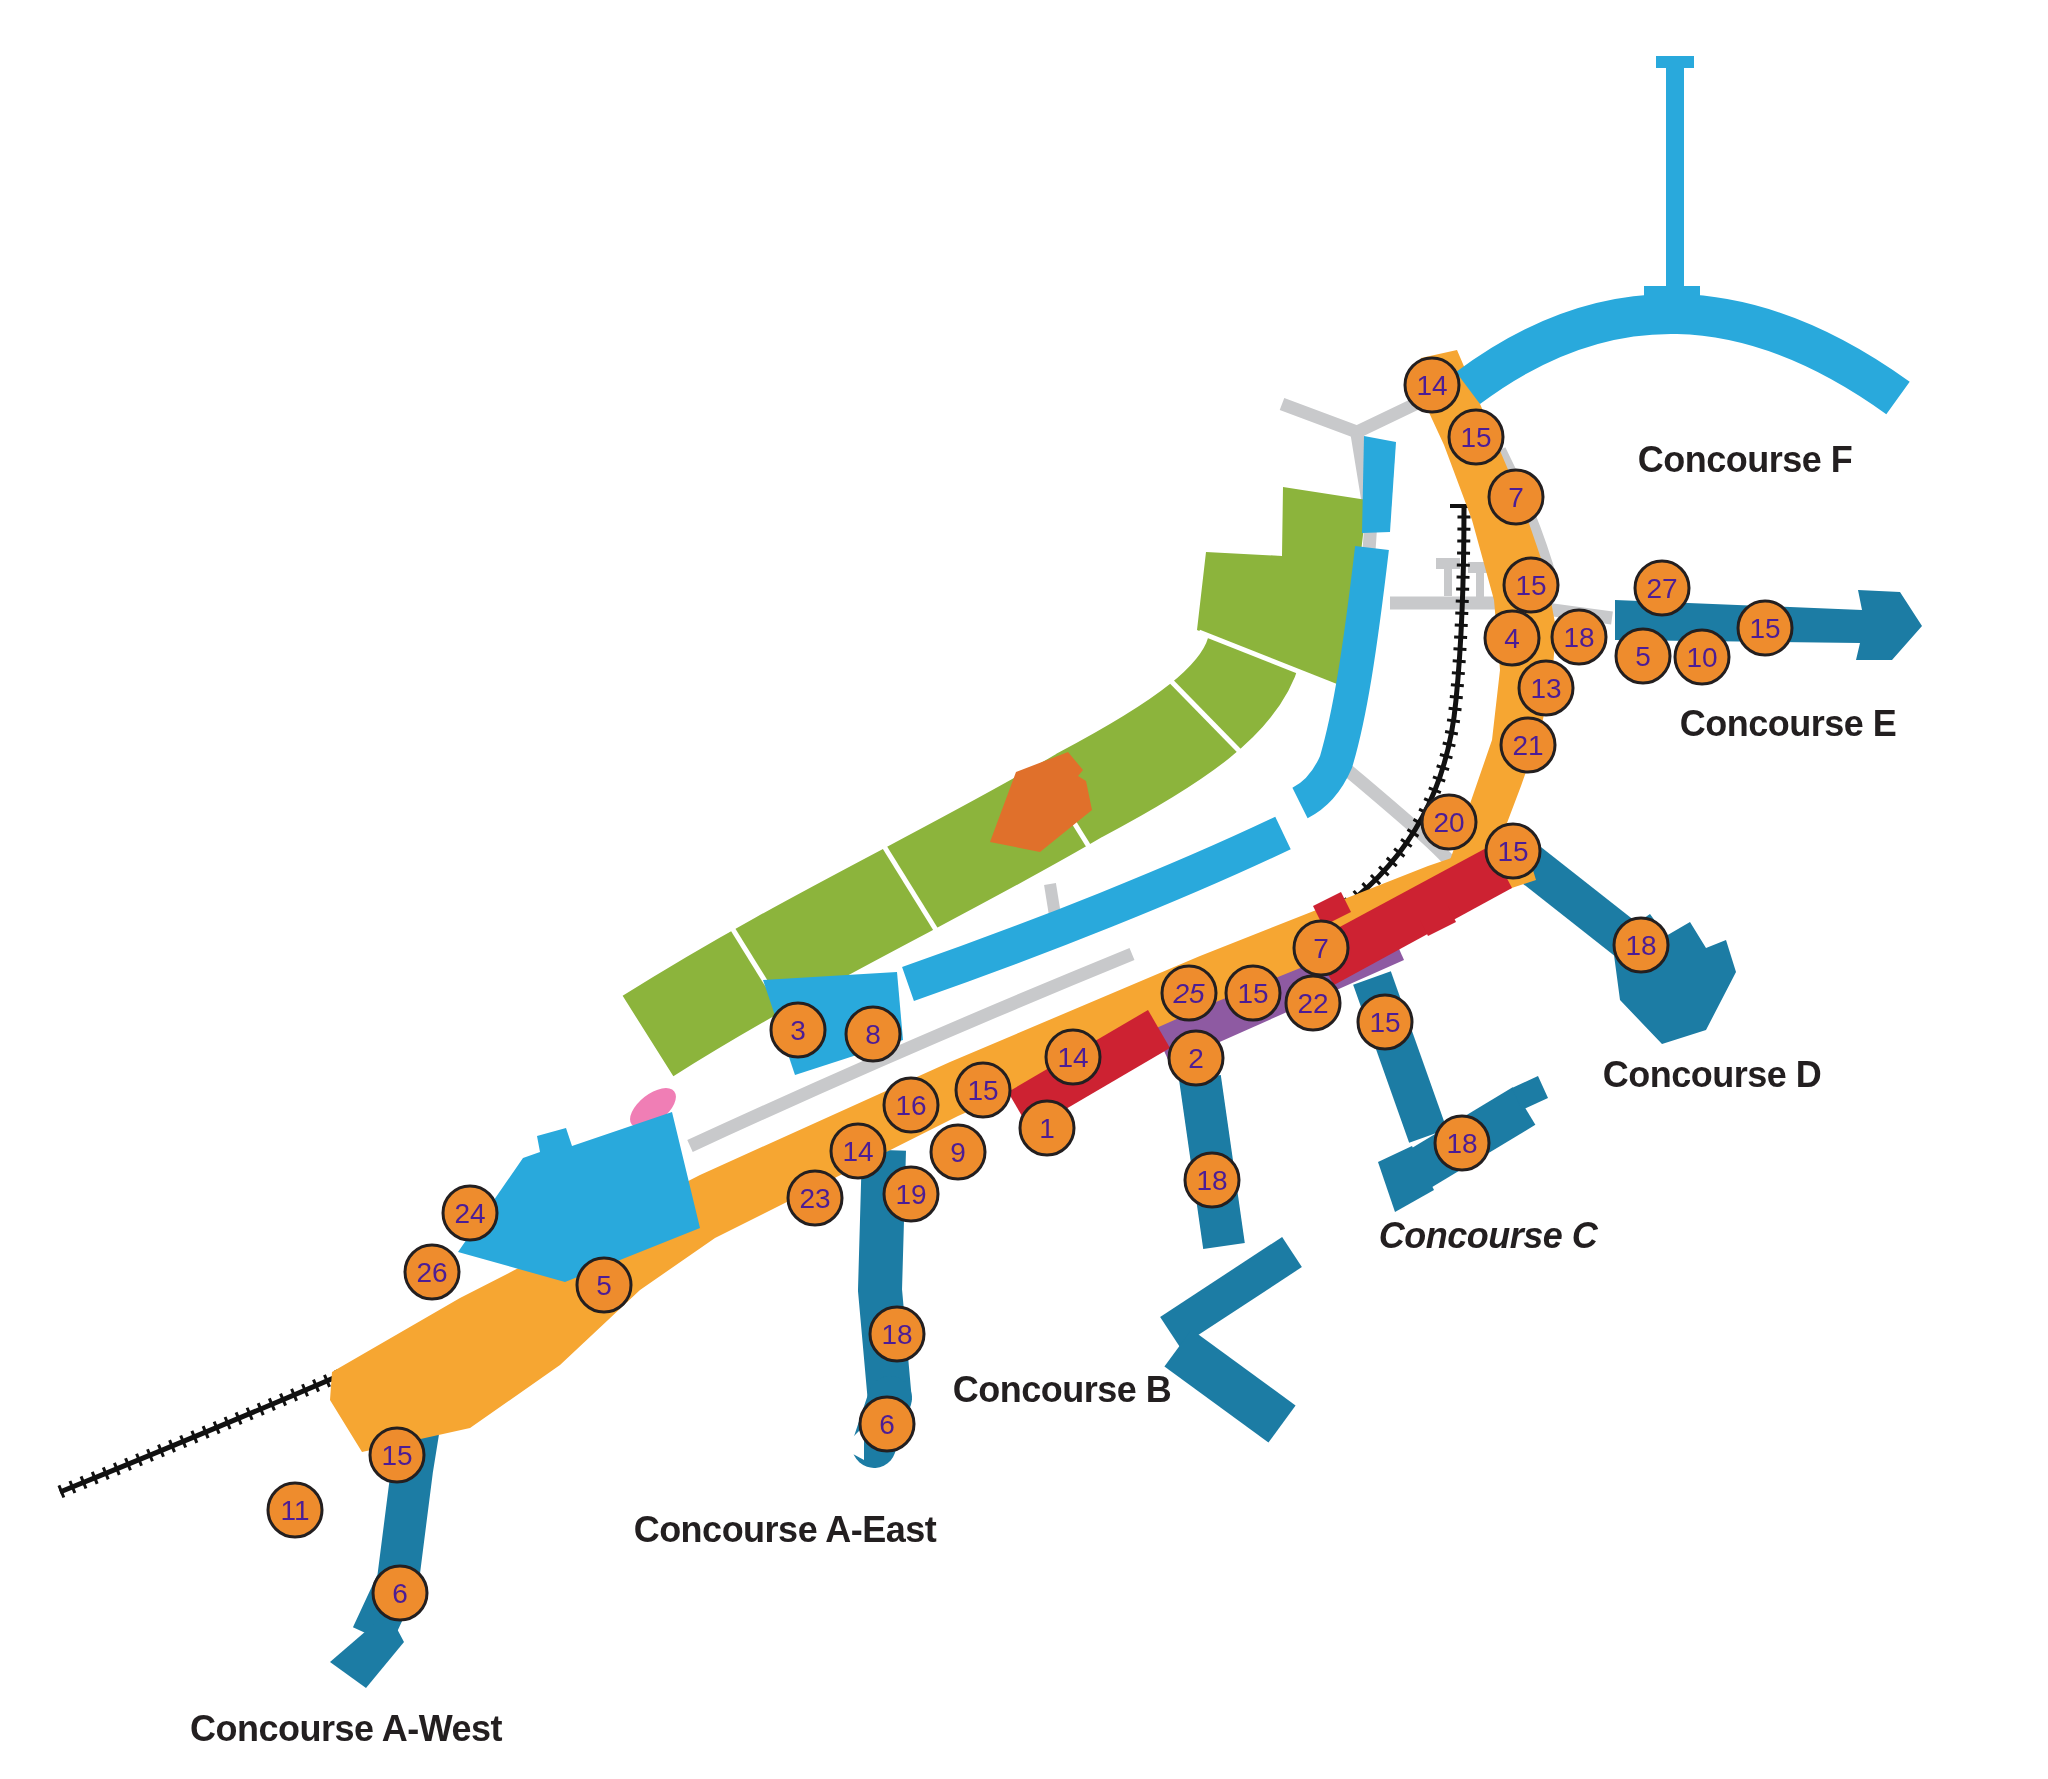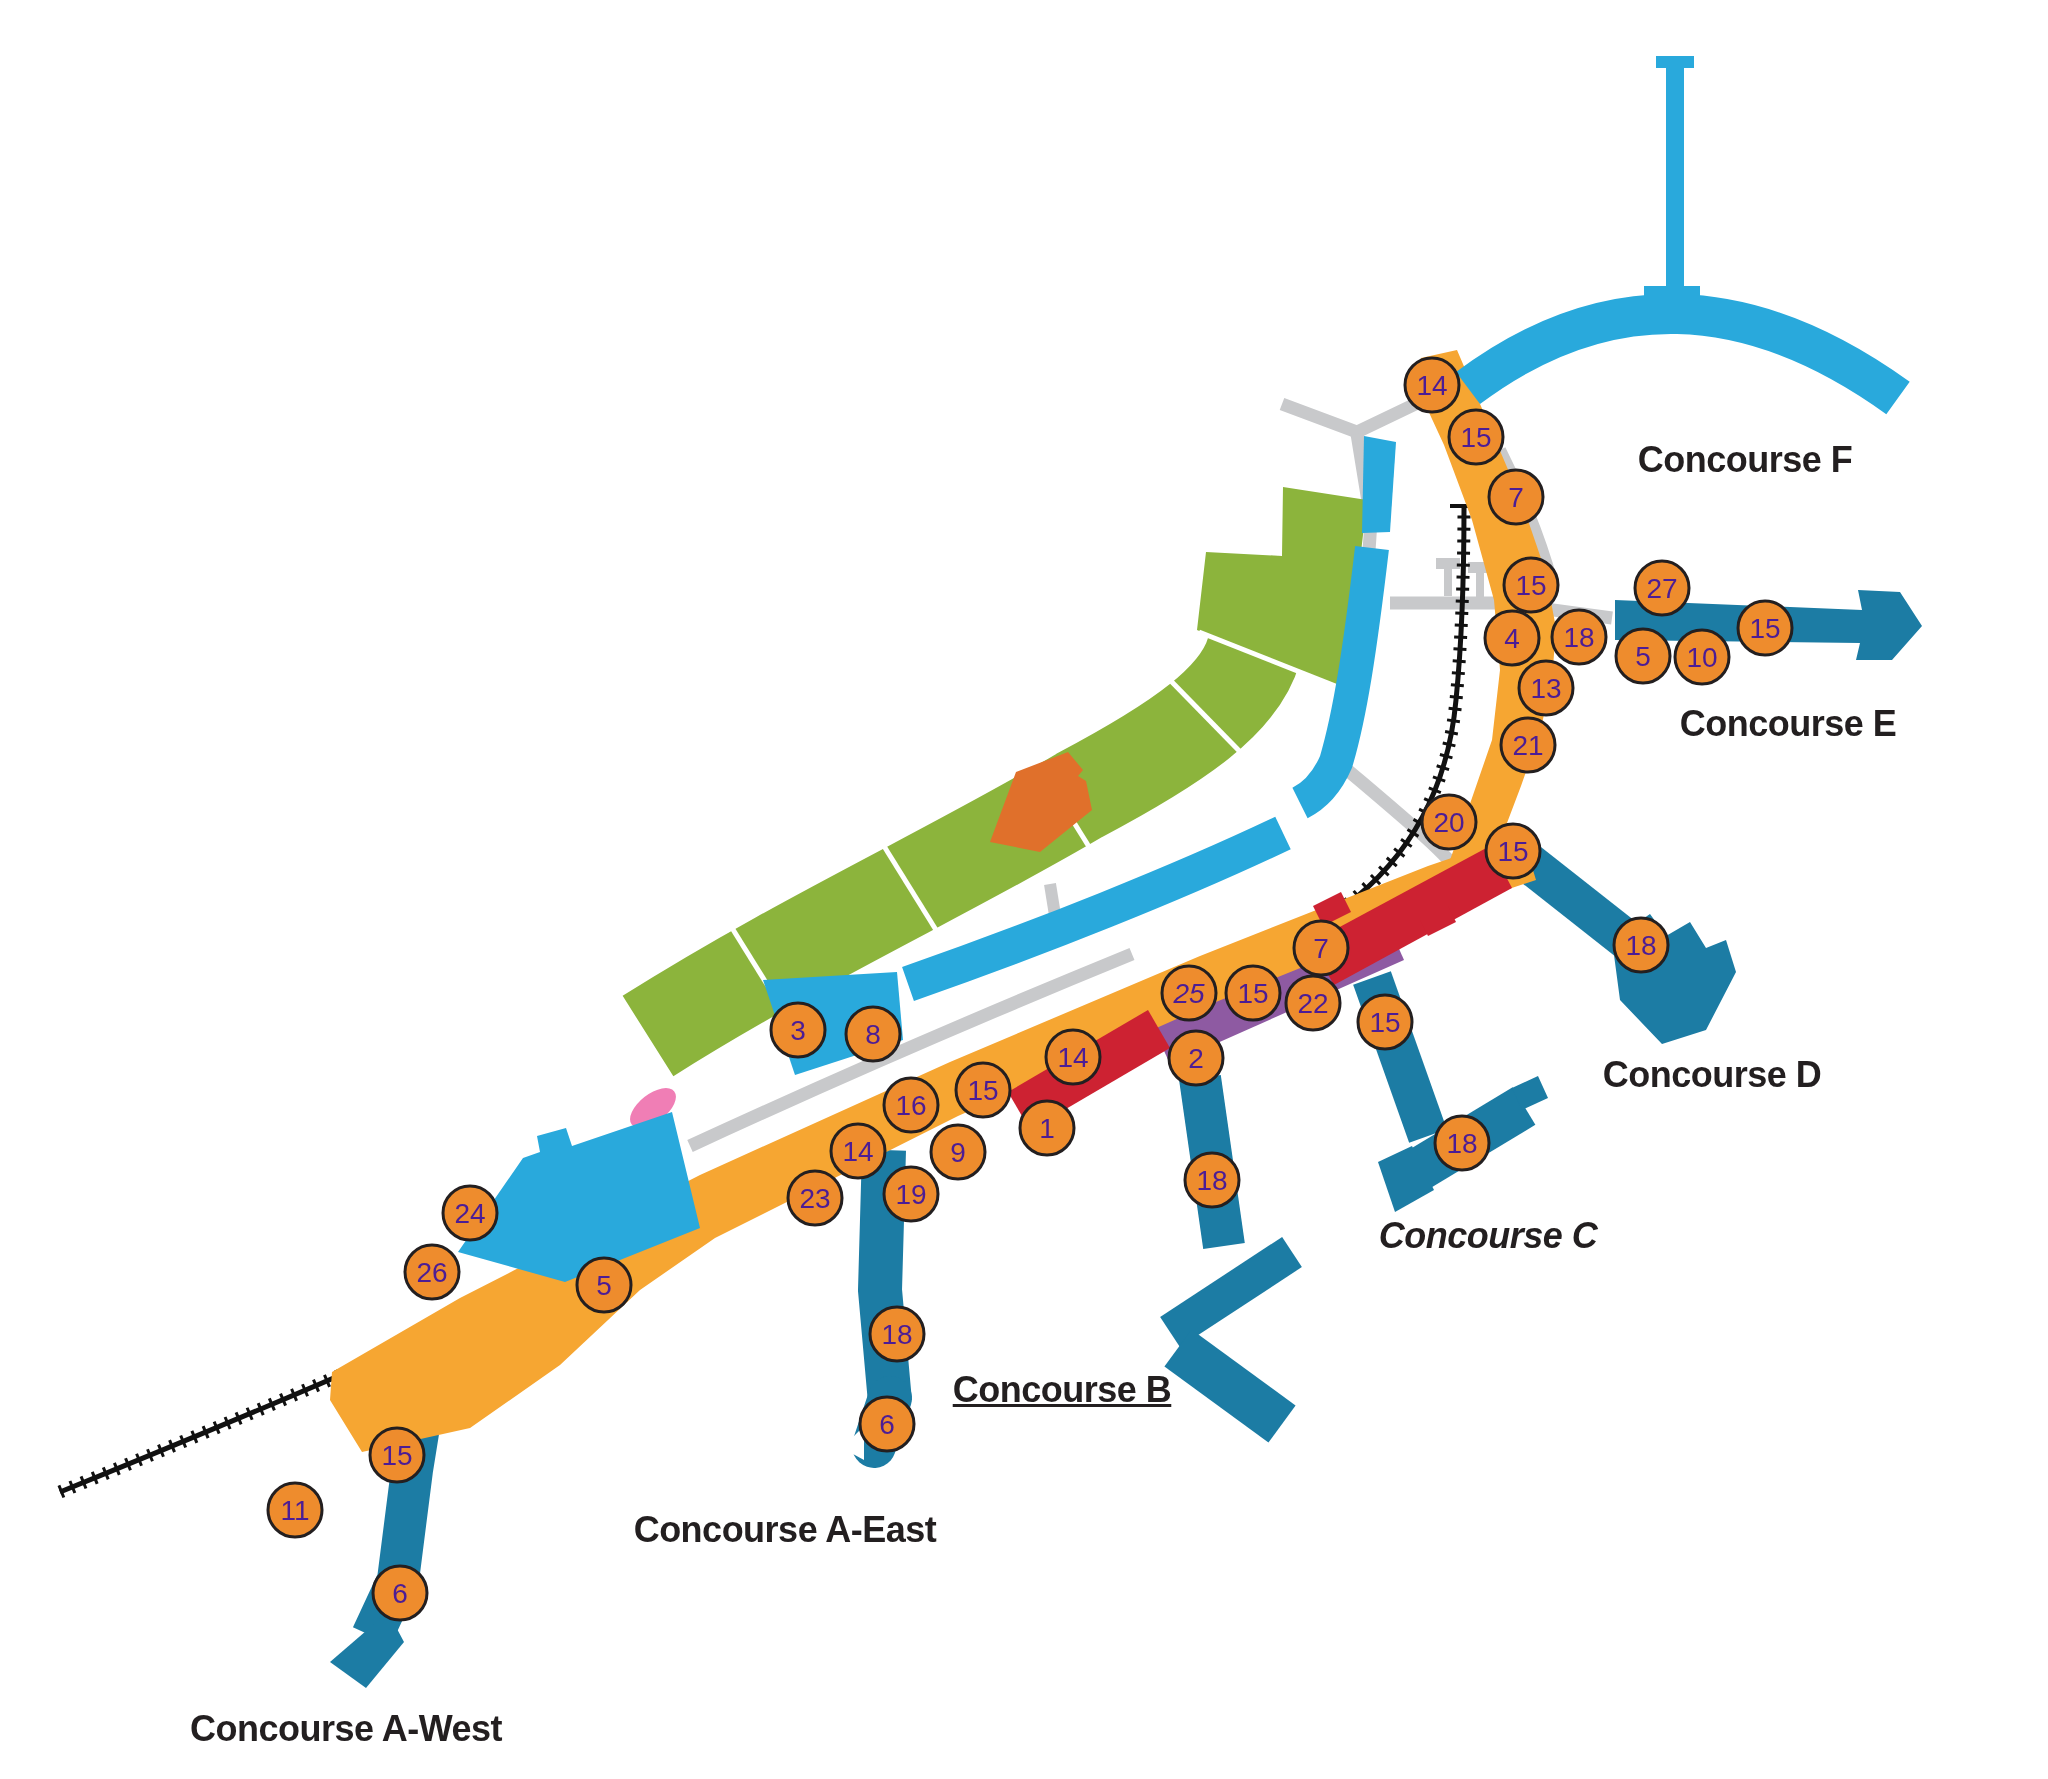--- a/index.html
+++ b/index.html
@@ -183,17 +183,17 @@
       <div class="poi" style="left: 397px; top: 1455px;">15</div>
       <div class="poi" style="left: 295px; top: 1510px;">11</div>
       <div class="poi" style="left: 400px; top: 1593px;">6</div>
     </div>
 
   <div class="layer" id="labels-layer">
       <div class="clabel" style="left: 1745px; top: 460px;">Concourse F</div>
       <div class="clabel" style="left: 1788px; top: 724px;">Concourse E</div>
       <div class="clabel" style="left: 1712px; top: 1075px;">Concourse D</div>
       <div class="clabel" style="left: 1488px; top: 1236px; font-style: italic;">Concourse C</div>
-      <div class="clabel" style="left: 1062px; top: 1390px; text-decoration: underline;">Concourse B</div>
+      <div class="clabel" style="left: 1062px; top: 1390px;">Concourse B</div>
       <div class="clabel" style="left: 785px; top: 1530px;">Concourse A-East</div>
       <div class="clabel" style="left: 346px; top: 1729px;">Concourse A-West</div>
     </div>
 </div>
 
 </body></html>

